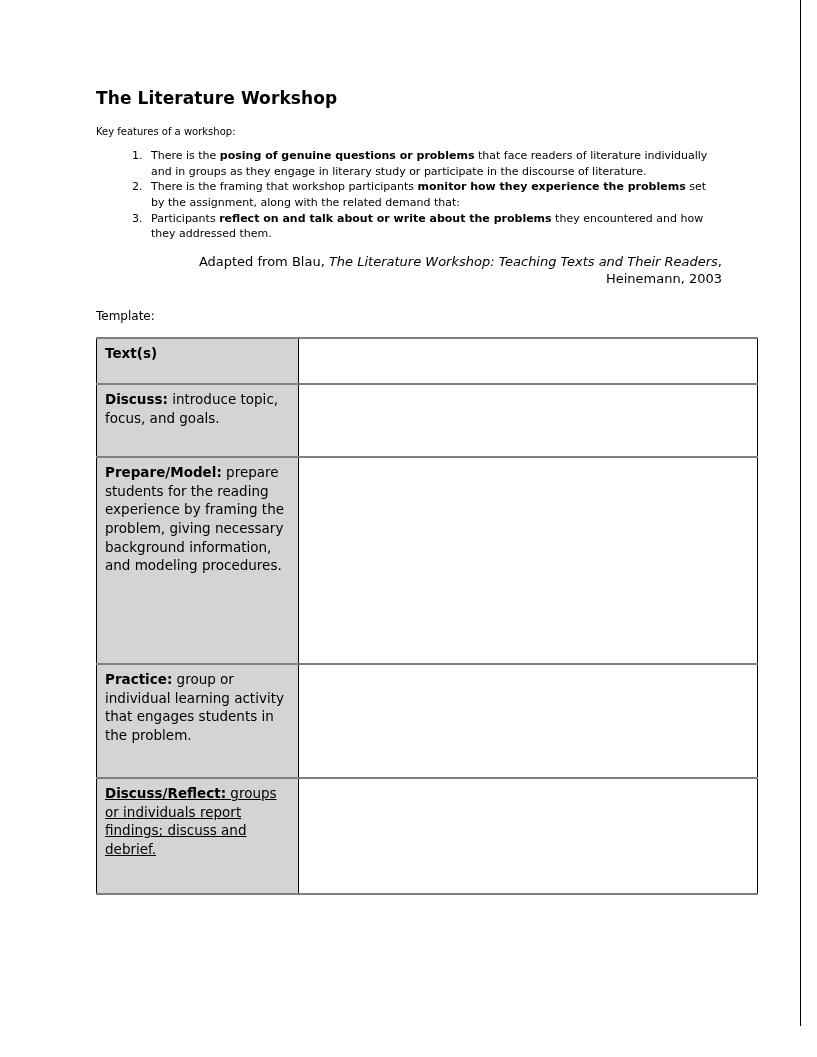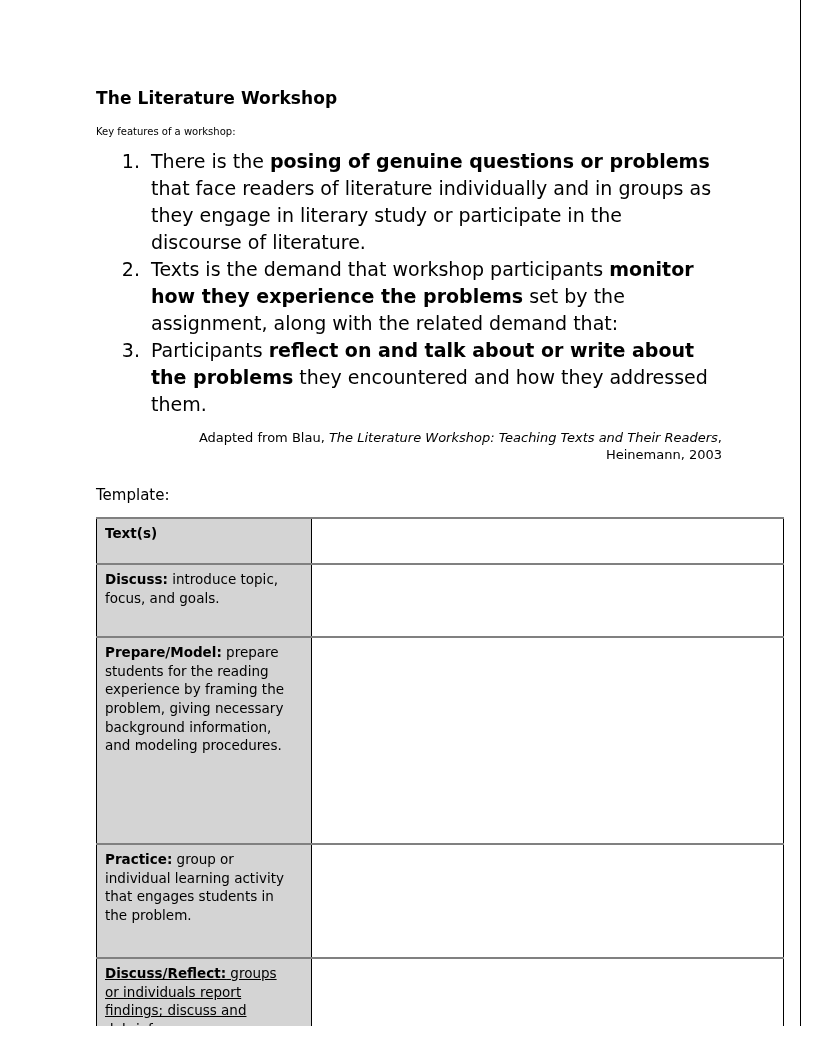--- a/index.html
+++ b/index.html
@@ -55,58 +55,58 @@
   .lead-text {
     font-size: 10px;
     line-height: 1.3;
     margin: 0 0 10px 0;
   }
 
   ol.features {
     margin: 0 12px 0 0;
     padding: 0 0 0 50px;
     list-style-position: outside;
-    font-size: 19px;
+    font-size: 11px;
     line-height: 1.42;
   }
   ol.features li {
     margin: 0 0 0 0;
     padding-left: 5px;
   }
   ol.features li b { font-weight: bold; }
 
   .attribution {
     font-size: 13px;
     line-height: 1.33;
     text-align: right;
     margin: 11px 0 0 0;
     padding-left: 80px;
     width: 626px;
     box-sizing: border-box;
   }
   .attribution i { font-style: italic; }
 
   .template-label {
-    font-size: 15px;
+    font-size: 12px;
     line-height: 1.3;
     margin: 22px 0 12px 0;
   }
 
   table.template-table {
     border-collapse: collapse;
     width: 631px;
     table-layout: fixed;
     border-top: 2px solid #808080;
     border-bottom: 2px solid #808080;
     border-left: 1px solid #000000;
     border-right: 1px solid #000000;
   }
   table.template-table td {
     vertical-align: top;
-    padding: 5px 20px 6px 8px;
+    padding: 5px 7px 6px 8px;
     font-size: 13.5px;
     line-height: 1.38;
     border-top: 2px solid #808080;
     border-left: 1px solid #000000;
     border-right: 1px solid #000000;
   }
   table.template-table tr:first-child > td {
     border-top: none;
   }
   td.label-cell {
@@ -135,21 +135,21 @@
   <div class="page-edge-bottom"></div>
 
   <div class="content">
 
     <h1 class="doc-title">The Literature Workshop</h1>
 
     <p class="lead-text">Key features of a workshop:</p>
 
     <ol class="features">
       <li><span>There is the </span><b>posing of genuine questions or problems</b><span> that face readers of literature individually and in groups as they engage in literary study or participate in the discourse of literature.</span></li>
-      <li><span>Texts is the demand that workshop participants </span><b>monitor how they experience the problems</b><span> set by the assignment, along with the related demand that:</span></li>
+      <li><span>There is the framing that workshop participants </span><b>monitor how they experience the problems</b><span> set by the assignment, along with the related demand that:</span></li>
       <li><span>Participants </span><b>reflect on and talk about or write about the problems</b><span> they encountered and how they addressed them.</span></li>
     </ol>
 
     <p class="attribution"><span>Adapted from Blau, </span><i>The Literature Workshop: Teaching Texts and Their Readers</i><span>, Heinemann, 2003</span></p>
 
     <p class="template-label">Template:</p>
 
     <table class="template-table">
       <tbody>
         <tr class="h-row-texts">

